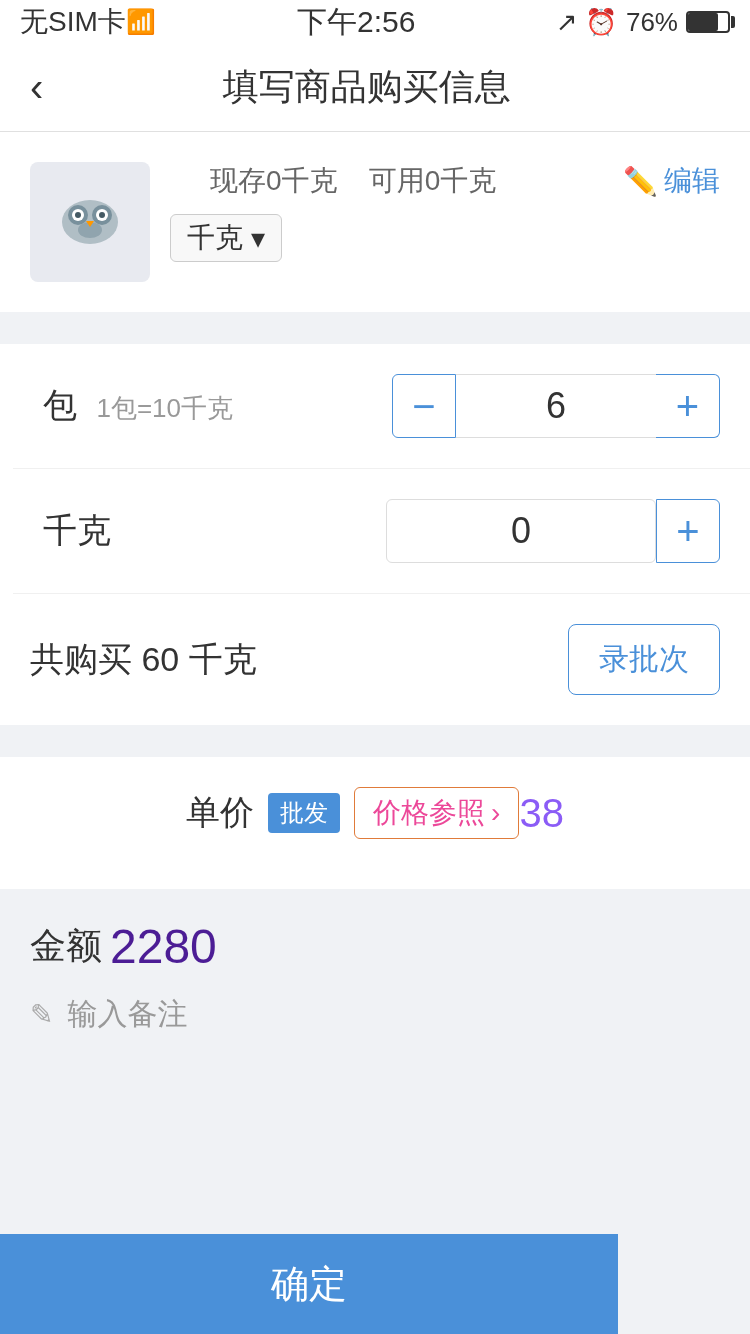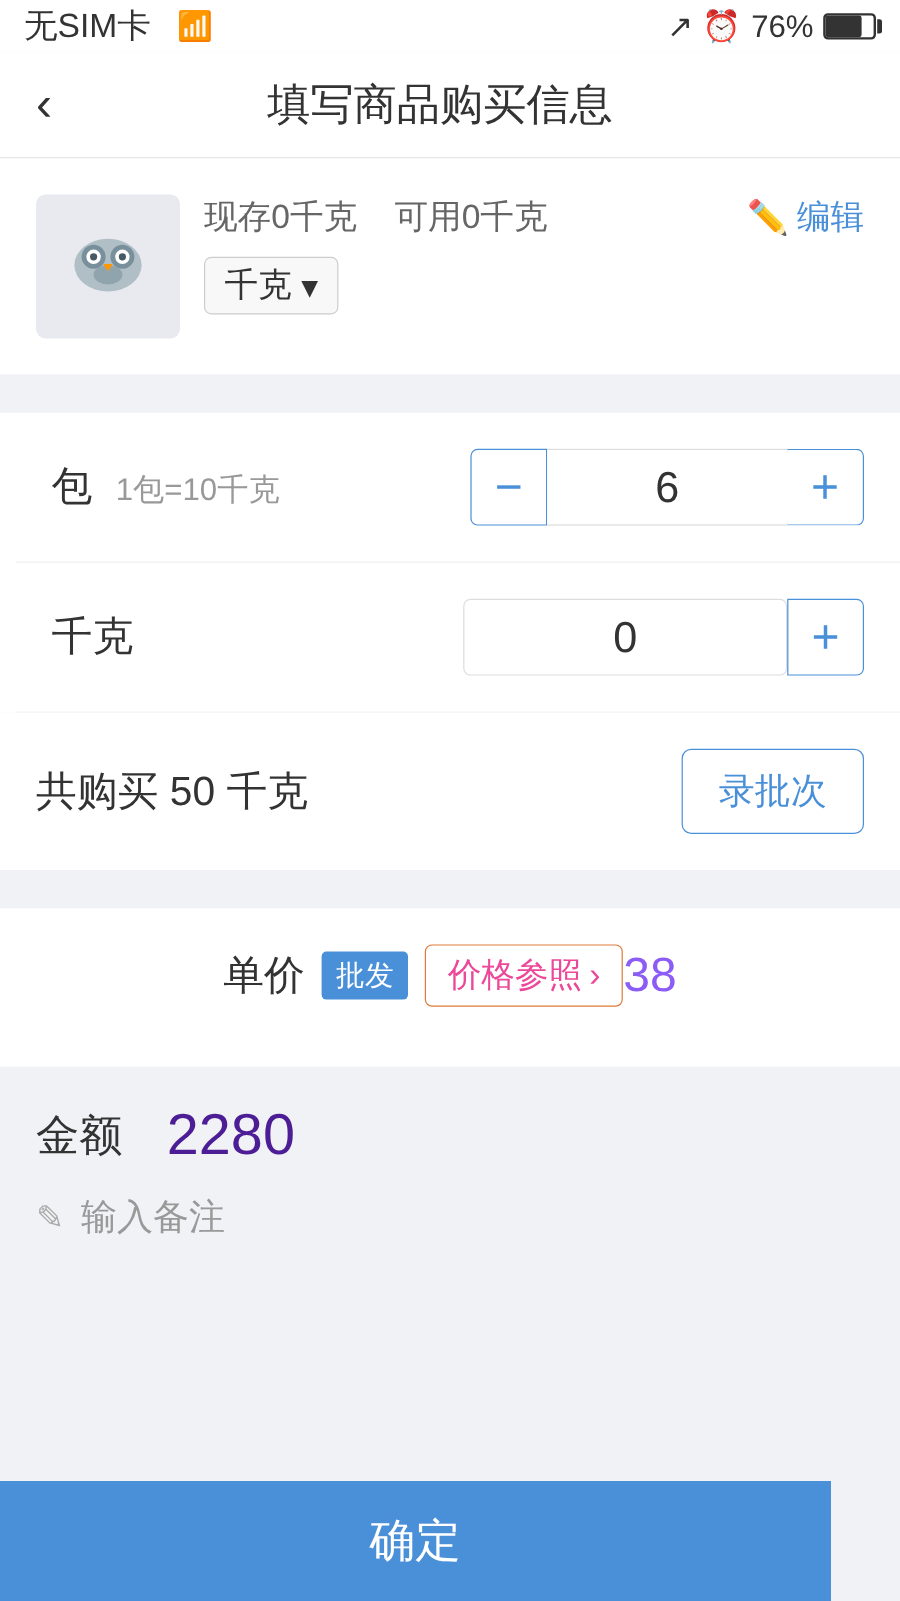--- a/index.html
+++ b/index.html
@@ -18,21 +18,21 @@
       width: 100%;
       height: 44px;
       background: #fff;
       display: flex;
       align-items: center;
       justify-content: space-between;
       padding: 0 20px;
       font-size: 28px;
       color: #333;
     }
-    .status-left { display: flex; align-items: center; gap: 22px; }
+    .status-left { display: flex; align-items: center; gap: 1px; }
     .status-center { font-size: 30px; font-weight: 500; }
     .status-right { display: flex; align-items: center; gap: 8px; font-size: 26px; }
     .battery-icon {
       width: 44px; height: 22px; border: 2px solid #333; border-radius: 4px;
       position: relative; display: inline-flex; align-items: center;
     }
     .battery-icon::after {
       content: ''; width: 4px; height: 12px; background: #333;
       position: absolute; right: -7px; border-radius: 0 2px 2px 0;
     }
@@ -92,20 +92,21 @@
     .product-name {
       font-size: 34px;
       font-weight: 500;
       color: #333;
       margin-bottom: 12px;
     }
     .product-stock {
       font-size: 28px;
       color: #666;
       margin-bottom: 14px;
+      margin-left: 40px;
     }
     .product-unit-row {
       display: flex;
       align-items: center;
       gap: 14px;
       font-size: 28px;
       color: #666;
     }
     .unit-selector {
       border: 1px solid #ccc;
@@ -262,21 +263,21 @@
       cursor: pointer;
     }
     .price-value {
       font-size: 40px;
       color: #8b5cf6;
       font-weight: 400;
     }
     .amount-row {
       display: flex;
       align-items: center;
-      gap: 37px;
+      gap: 8px;
       margin-bottom: 20px;
     }
     .amount-label {
       font-size: 36px;
       color: #333;
     }
     .amount-value {
       font-size: 48px;
       font-weight: 400;
       color: #4c1d95;
@@ -299,21 +300,21 @@
       background: #f0f2f5;
       flex: 1;
       min-height: 300px;
     }
 
     
     .confirm-bar {
       position: fixed;
       bottom: 0;
       left: 0;
-      width: 692px;
+      width: 618px;
       height: 100px;
       background: #4a90d9;
       display: flex;
       align-items: center;
       justify-content: center;
       cursor: pointer;
     }
     .confirm-text {
       color: #fff;
       font-size: 38px;
@@ -324,20 +325,21 @@
     .separator-bar { height: 16px; background: #f0f2f5; }
   </style>
 </head>
 <body>
 
 <div class="status-bar">
   <div class="status-left">
     <span>无SIM卡</span>
     <span class="wifi-icon">📶</span>
   </div>
+  <div class="status-center">下午2:56</div>
   <div class="status-right">
     <span>↗</span>
     <span>⏰</span>
     <span>76%</span>
     <div class="battery-icon">
       <div class="battery-fill"></div>
     </div>
   </div>
 </div>
 
@@ -400,21 +402,21 @@
   <div class="input-row">
     <div class="input-label">千克</div>
     <div class="quantity-control">
       <input class="qty-input-simple" type="text" value="0" style="">
       <button class="qty-btn qty-btn-right" style="border-left:1px solid #4a90d9;">+</button>
     </div>
   </div>
 </div>
 
 <div class="summary-row">
-  <span class="summary-text">共购买 50 千克</span>
+  <span class="summary-text">共购买 60 千克</span>
   <button class="batch-btn">录批次</button>
 </div>
 
 <div class="separator-bar"></div>
 
 <div class="price-section">
   <div class="price-row">
     <div class="price-left">
       <span class="price-label">单价</span>
       <span class="badge-pifa">批发</span>

